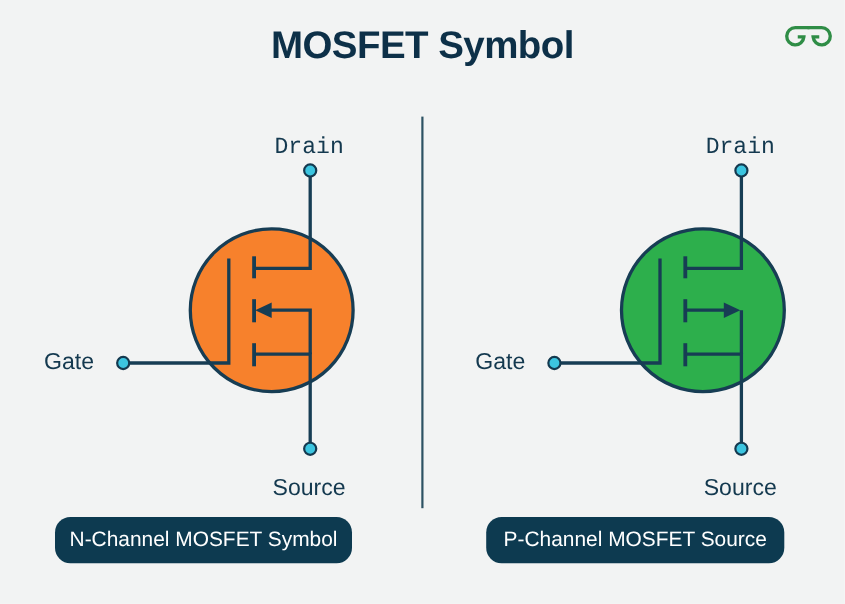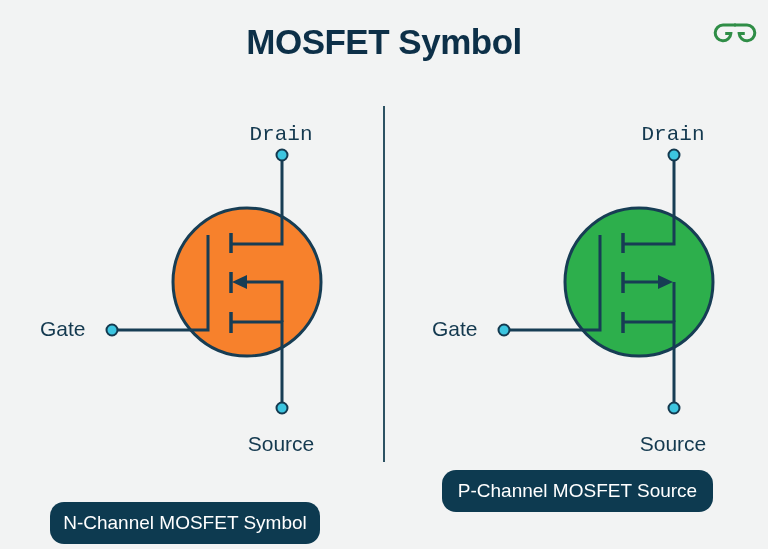--- a/index.html
+++ b/index.html
@@ -74,21 +74,21 @@
     height: 42px;
     border-radius: 14px;
     background: #0D3A50;
     color: #FFFFFF;
     font-size: 19px;
     font-weight: 500;
     display: flex;
     align-items: center;
     justify-content: center;
   }
-  .badge-n { left: 50px;  width: 270px; margin-top: 32px; }
+  .badge-n { left: 50px;  width: 270px; }
   .badge-p { left: 442px; width: 271px; }
 
   
   .wire   { fill: none; stroke: #173D54; stroke-width: 3;   }
   .plate  { fill: none; stroke: #173D54; stroke-width: 3.5; }
   .ring   { stroke: #173D54; stroke-width: 3; }
   .dot    { fill: #3CC5E0; stroke: #14394F; stroke-width: 2; }
   .arrow  { fill: #173D54; stroke: none; }
   .logo-path { fill: none; stroke: #2F8D46; stroke-width: 3.4; }
 </style>

